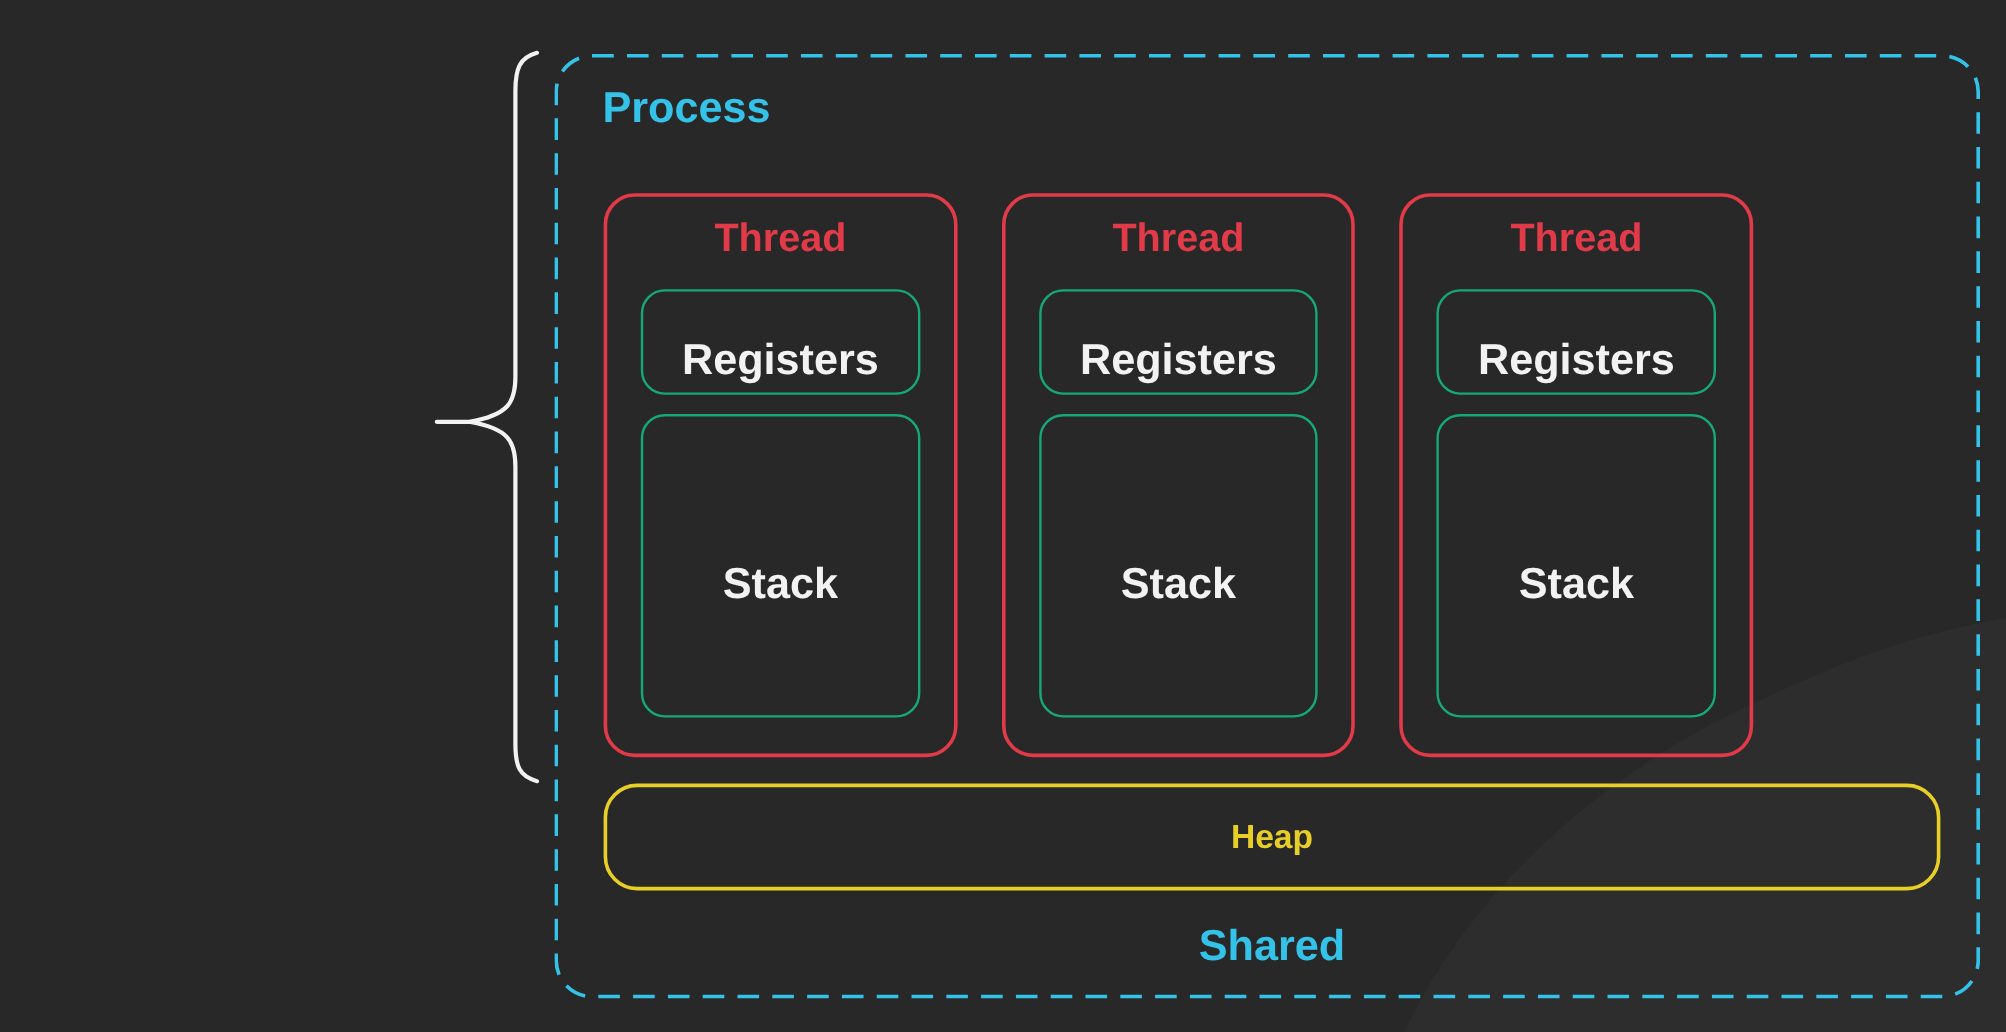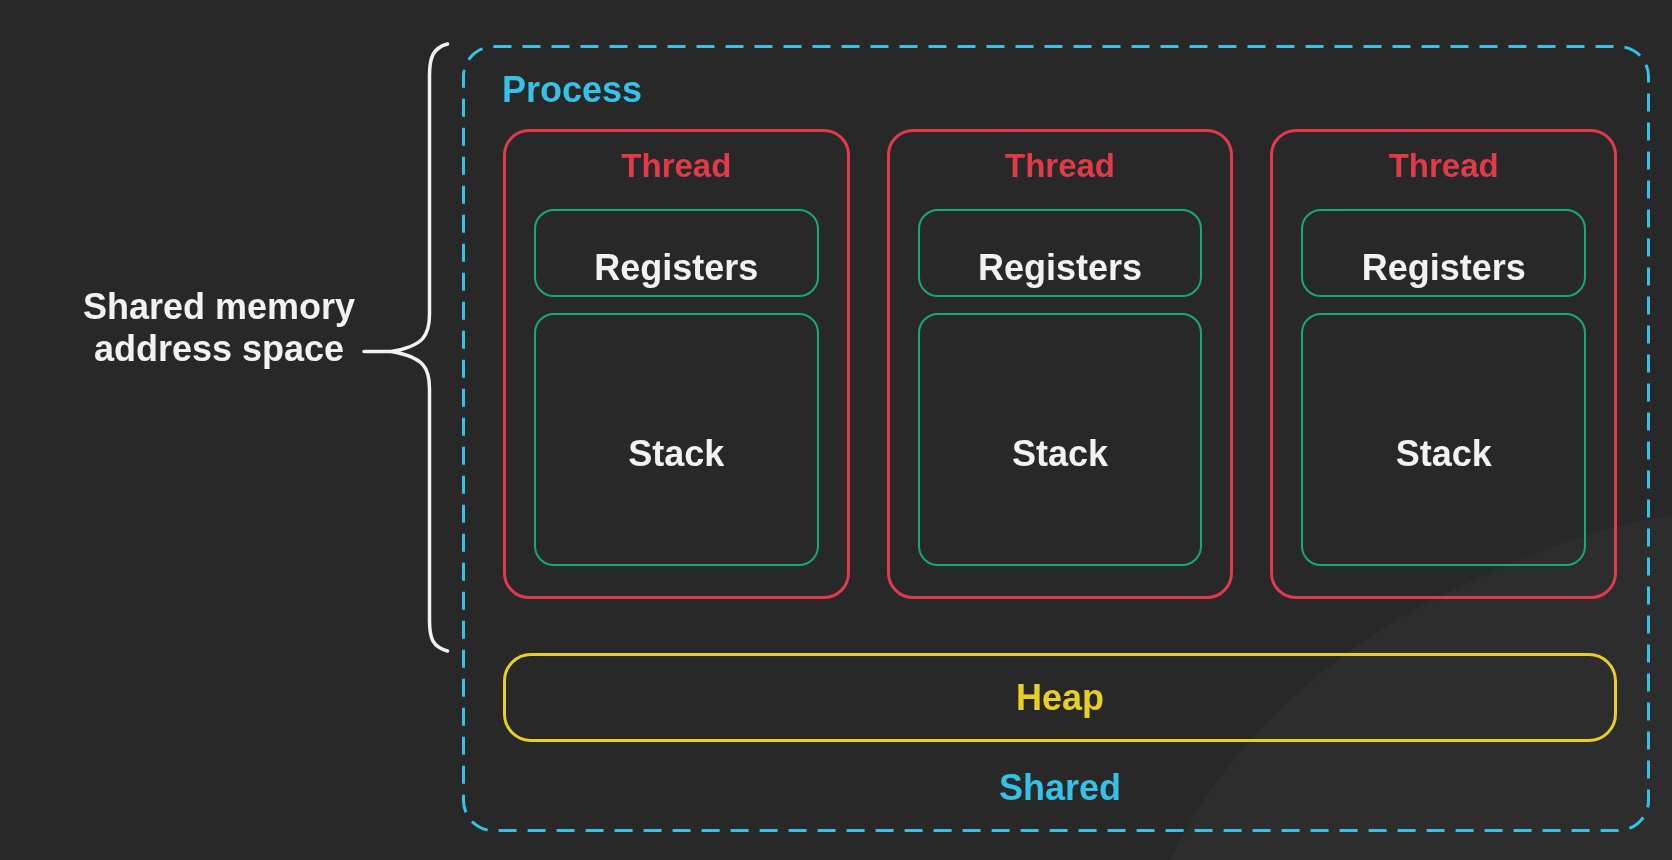--- a/index.html
+++ b/index.html
@@ -32,21 +32,21 @@
   .process-border rect {
     fill:none; stroke:var(--cyan,#35c2e8);
     stroke-width:3; stroke-dasharray:18 11;
   }
   .process-label {
     position:absolute; left:40px; top:24px;
     font-size:36px; line-height:42px;
     color:var(--cyan,#35c2e8);
   }
   .threads-row {
-    position:absolute; left:41px; top:84px; width:1114px; height:470px;
+    position:absolute; left:41px; top:116px; width:958px; height:470px;
     display:flex; gap:37px;
   }
   .thread-box {
     flex:1; box-sizing:border-box;
     border:3px solid var(--red,#e13a48);
     border-radius:26px;
     display:flex; flex-direction:column;
     padding:12px 28px 30px;
   }
   .thread-label {
@@ -67,39 +67,35 @@
     display:flex; align-items:center; justify-content:center;
   }
   .inner-label { color:var(--white,#f2f2f2); font-size:36px;margin-top:29px; }
   .heap-box {
     position:absolute; left:41px; top:608px; width:1114px; height:89px;
     box-sizing:border-box;
     border:3px solid var(--yellow,#e7cf28);
     border-radius:28px;
     display:flex; align-items:center; justify-content:center;
   }
-  .heap-label { color:var(--yellow,#e7cf28); font-size:36px; }
+  .heap-label { color:var(--yellow,#e7cf28); font-size:28px; }
   .memory-label {
     position:absolute; left:41px; top:722px; width:1114px;
     text-align:center;
     color:var(--cyan,#35c2e8);
     font-size:36px; line-height:42px;
   }
 </style>
 </head>
 <body>
 
 <div class="canvas">
 
   <div class="bg-swoosh"></div>
 
-  <div class="annotation">
-    <div>Shared memory</div>
-    <div>address space</div>
-  </div>
 
   <svg class="overlay" width="1672" height="860" viewBox="0 0 1672 860">
     <path class="brace-path" d="M 447.5 44 C 433 48, 429.5 57, 429.5 76 L 429.5 314 C 429.5 335, 424 346, 391 351.5 L 364 351.5 M 391 351.5 C 424 357, 429.5 368, 429.5 389 L 429.5 620 C 429.5 639, 433 647, 447.5 651"></path>
   </svg>
 
   <div class="process-box">
 
     <svg class="process-border" width="1188" height="787" viewBox="0 0 1188 787">
       <rect x="1.5" y="1.5" width="1185" height="784" rx="30" ry="30"></rect>
     </svg>

